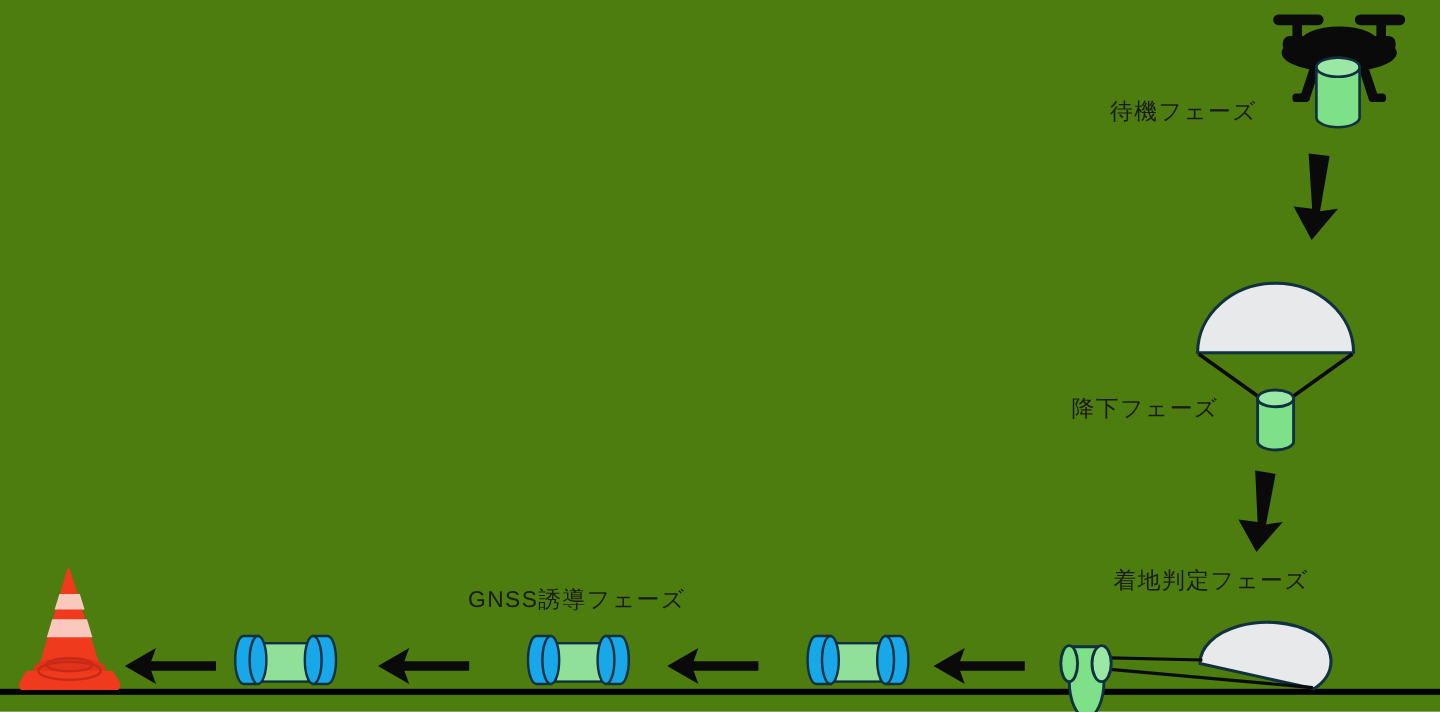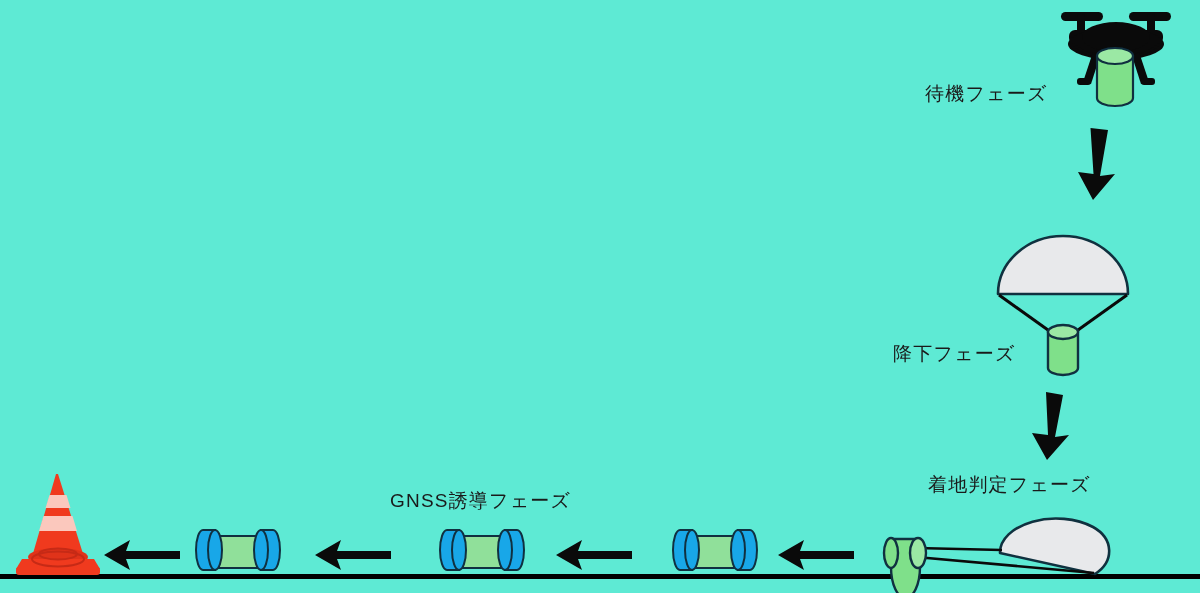--- a/index.html
+++ b/index.html
@@ -1,18 +1,18 @@
 <!DOCTYPE html>
 <html><head>
 <meta charset="utf-8">
 <style>
   html,body{margin:0;padding:0;background:#ffffff;}
   body{width:1200px;height:593px;overflow:hidden;
        font-family:"Liberation Sans","DejaVu Sans",sans-serif;}
-  #stage{position:relative;width:1200px;height:593px;background:#5eead4;}
+  #stage{position:relative;width:1200px;height:593px;background:#4d7c0f;}
   .lbl{position:absolute;color:#1a1a1a;font-size:19px;letter-spacing:1.2px;
        white-space:nowrap;line-height:1;font-weight:400;}
   .art{position:absolute;}
   svg{display:block;overflow:visible;}
 </style>
 </head>
 <body>
 
 <div id="stage">
 
@@ -65,21 +65,21 @@
       <path d="M5 63 A65 58 0 0 1 135 63 Z" fill="#E8E9EB" stroke="#10313F" stroke-width="2.6" stroke-linejoin="round"></path>
 
       <path d="M6 64 L62 104" stroke="#0A0A0A" stroke-width="3" fill="none"></path>
       <path d="M134 64 L78 104" stroke="#0A0A0A" stroke-width="3" fill="none"></path>
 
       <path d="M55 101 h30 v36 a15 7 0 0 1 -30 0 Z" fill="#7FE08A" stroke="#103040" stroke-width="2.4"></path>
       <ellipse cx="70" cy="101" rx="15" ry="7" fill="#9BE8A4" stroke="#103040" stroke-width="2.4"></ellipse>
     </svg>
   </div>
 
-  <div class="lbl" style="left:893px;top:344px;">降下フェーズ</div>
+  <div class="lbl" style="left:893px;top:332px;">降下フェーズ</div>
 
   <div class="art" style="left:1022px;top:392px;width:56px;height:68px;">
     <svg width="56" height="68" viewBox="0 0 56 68">
       <path d="M24 0 L41 3 L33 45 L47 43 L25 68 L10 41 L26 43 Z" fill="#0A0A0A"></path>
     </svg>
   </div>
 
   <div class="lbl" style="left:928px;top:475px;">着地判定フェーズ</div>
 
   <div class="art" style="left:878px;top:505px;width:250px;height:72px;">

